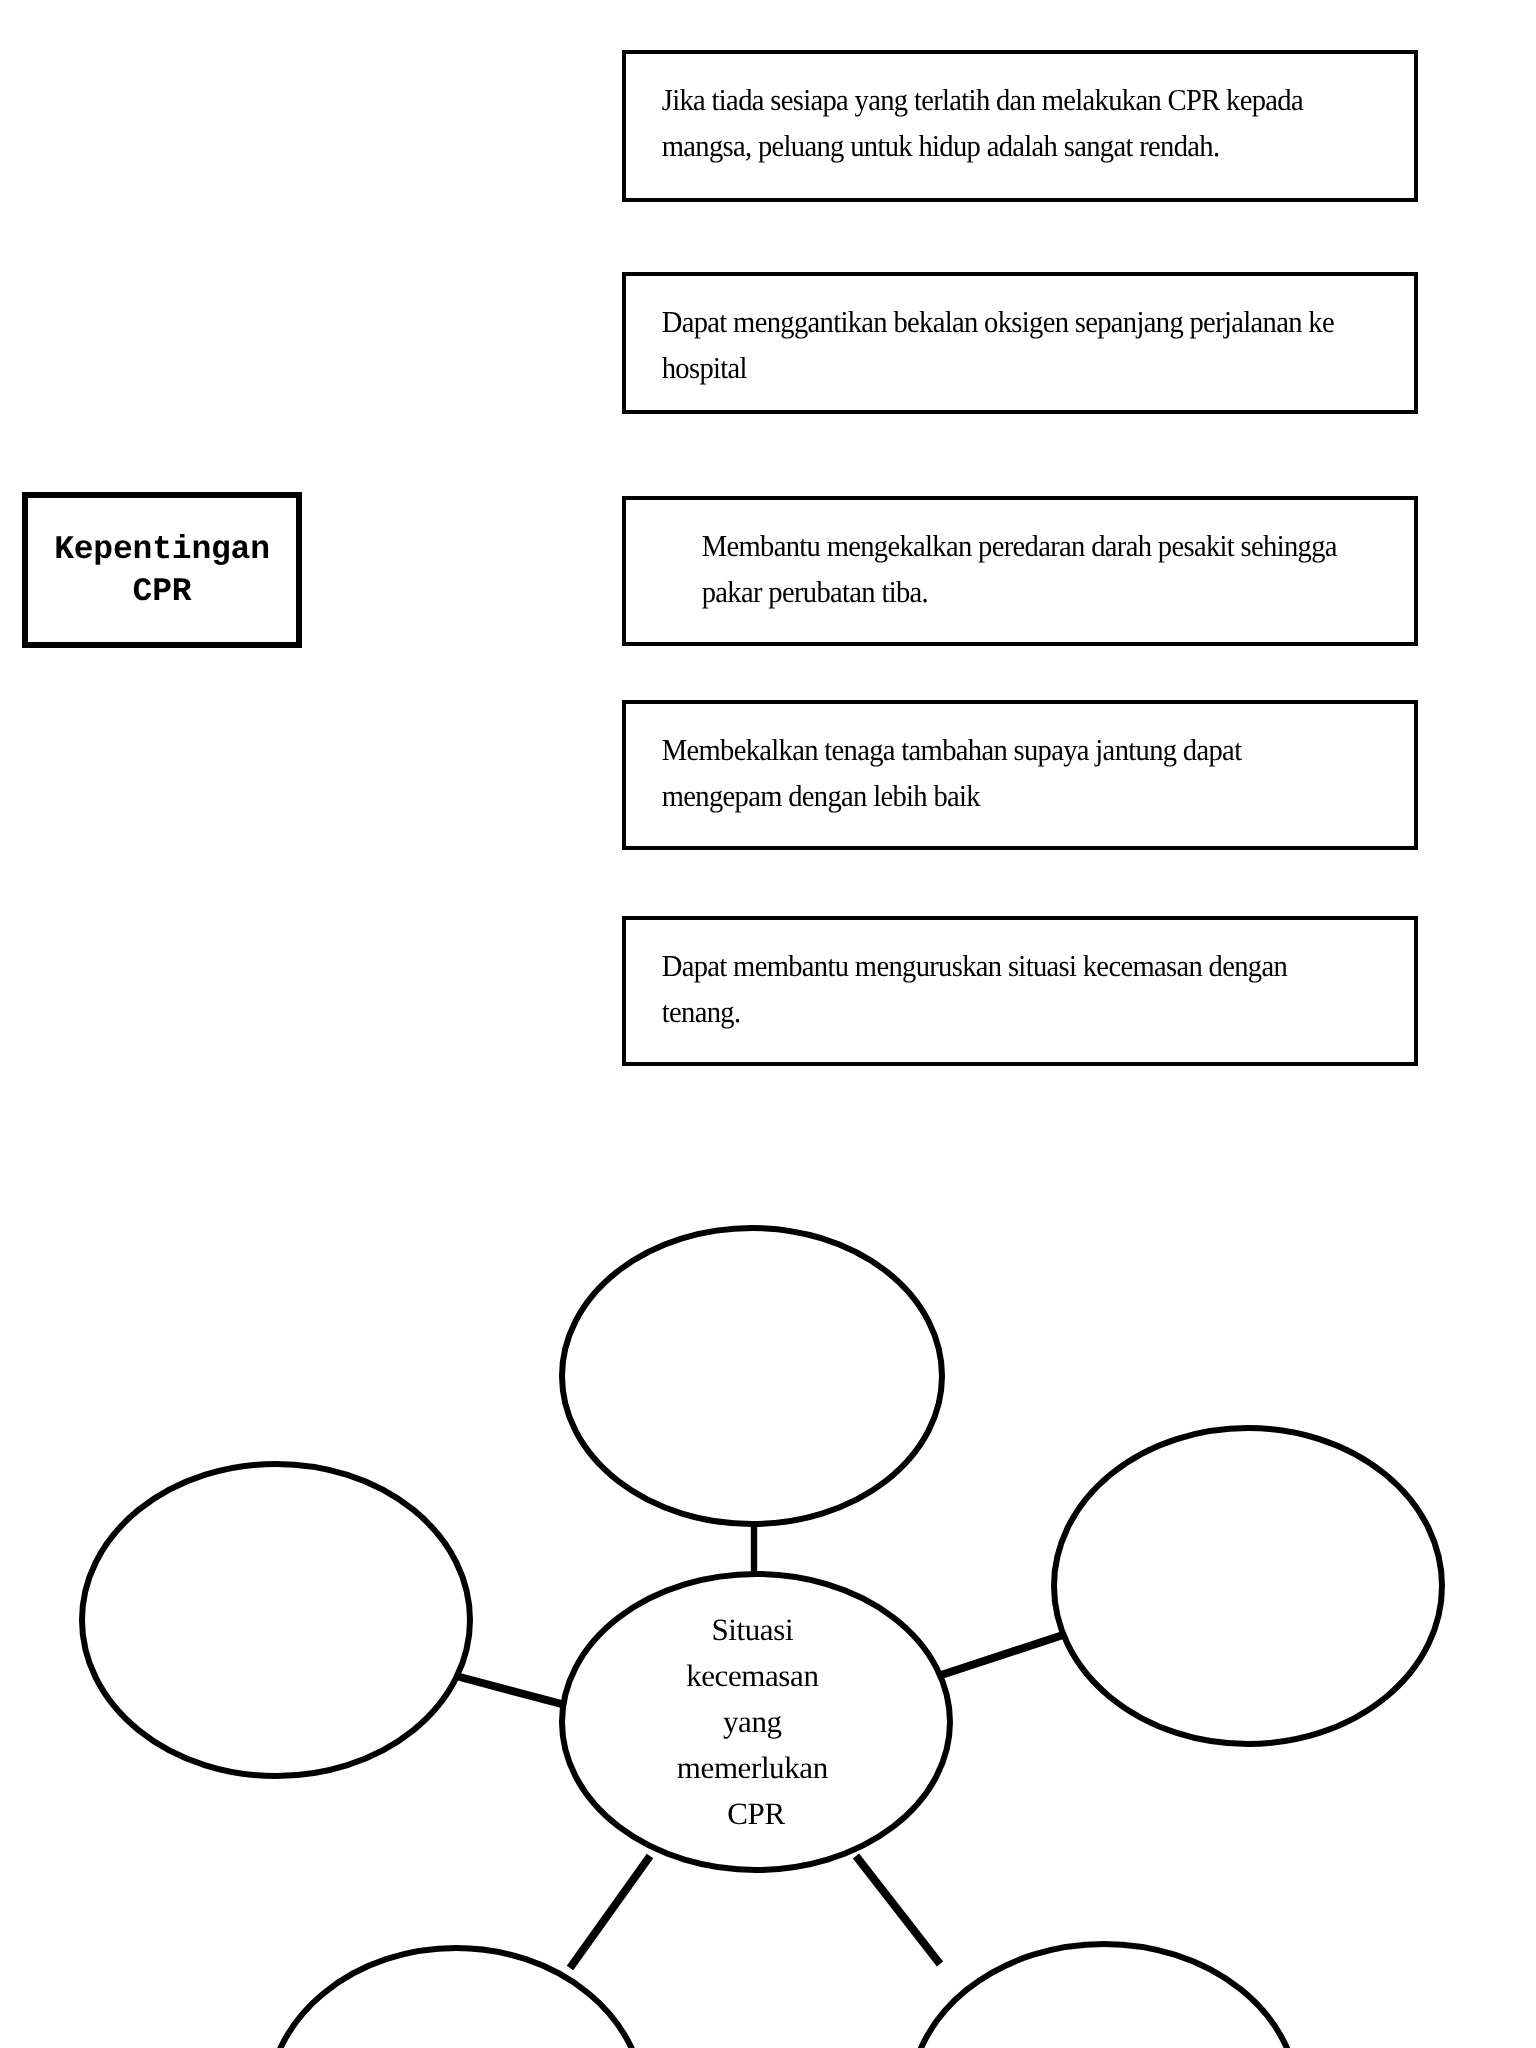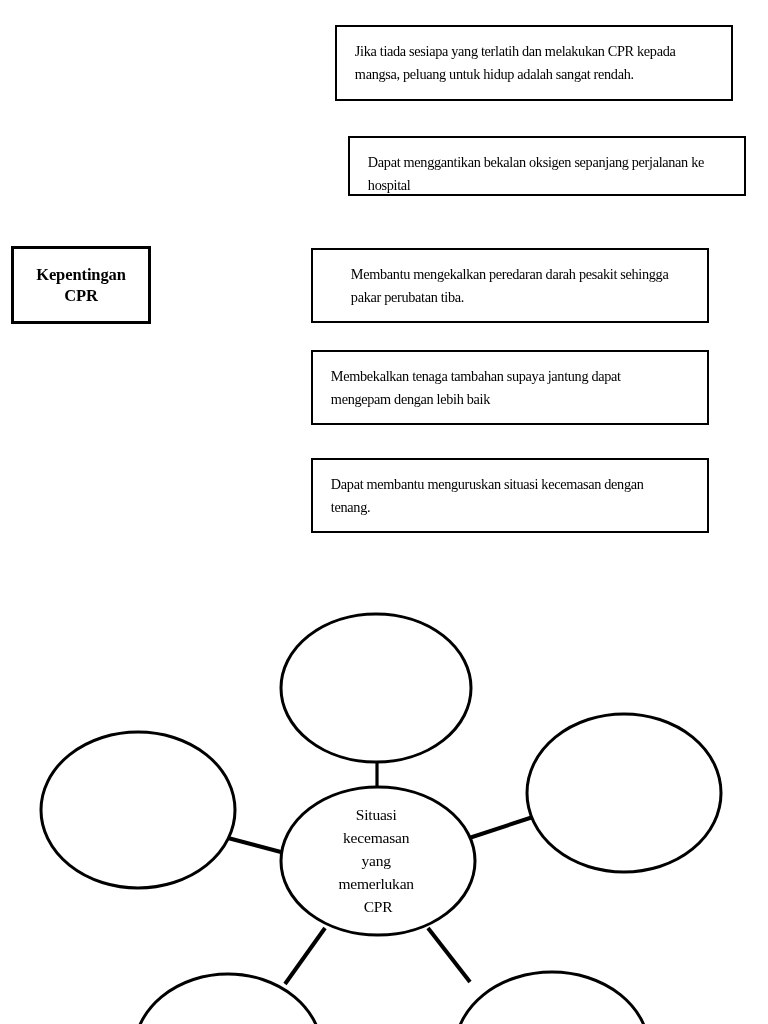--- a/index.html
+++ b/index.html
@@ -34,21 +34,21 @@
     width: 140px;
     height: 78px;
     border: 3px solid #000000;
     box-sizing: border-box;
     display: flex;
     align-items: center;
     justify-content: center;
     background: #ffffff;
   }
   .topic-box-label {
-    font-family: Liberation Serif, serif;
+    font-family: Liberation Mono, monospace;
     font-weight: bold;
     font-size: 16.5px;
     line-height: 1.28;
     text-align: center;
     letter-spacing: -0.1px;
     white-space: pre-line;
   }
 
   
   .stmt-box {
@@ -107,25 +107,25 @@
 </head>
 <body>
 
 <div id="page">
 
   <div class="topic-box">
     <span class="topic-box-label">Kepentingan
 CPR</span>
   </div>
 
-  <div class="stmt-box" style="top:25px;height:76px;margin-left:24px;">
+  <div class="stmt-box" style="top:25px;height:76px;">
     <span class="stmt-text">Jika tiada sesiapa yang terlatih dan melakukan CPR kepada mangsa, peluang untuk hidup adalah sangat rendah.</span>
   </div>
 
-  <div class="stmt-box" style="top:136px;height:60px;margin-left:37px;">
+  <div class="stmt-box" style="top:136px;height:71px;">
     <span class="stmt-text">Dapat menggantikan bekalan oksigen sepanjang perjalanan ke hospital</span>
   </div>
 
   <div class="stmt-box" style="top:248px;height:75px;padding-left:20px;">
     <span class="stmt-text">Membantu mengekalkan peredaran darah pesakit sehingga pakar perubatan tiba.</span>
   </div>
 
   <div class="stmt-box" style="top:458px;height:75px;">
     <span class="stmt-text">Dapat membantu menguruskan situasi kecemasan dengan tenang.</span>
   </div>

